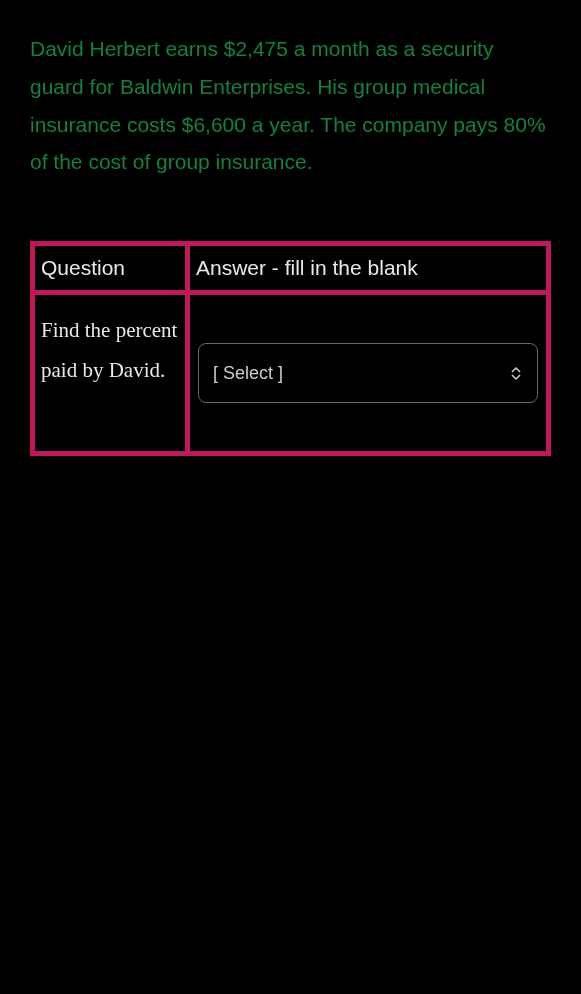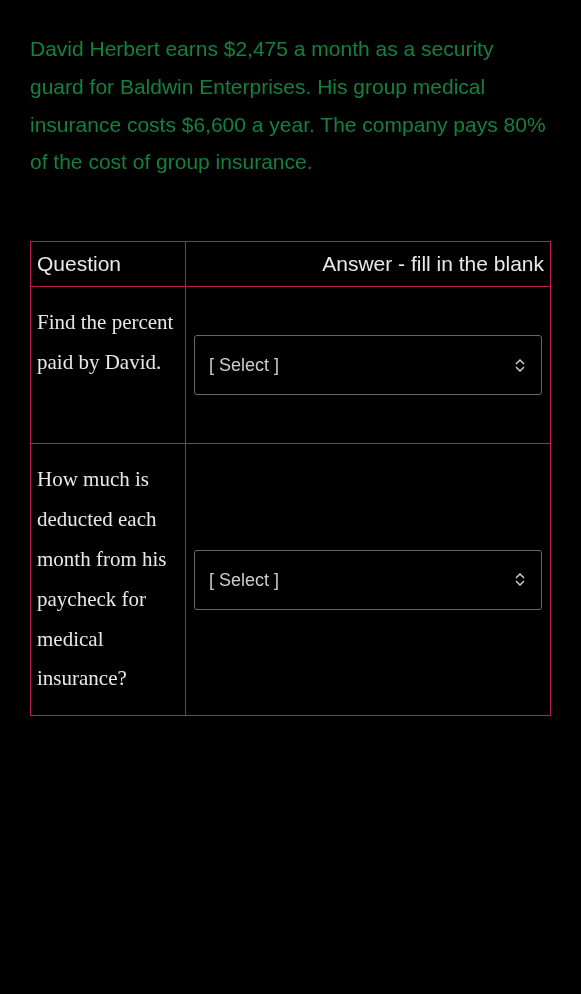--- a/index.html
+++ b/index.html
@@ -20,36 +20,36 @@
       line-height: 1.8;
       font-weight: 300;
       color: #15803d;
       margin-bottom: 60px;
     }
     table {
       border-collapse: collapse;
       width: 100%;
     }
     th, td {
-      border: 1px solid #be185d;
+      border: 5px solid #be185d;
       text-align: left;
       vertical-align: middle;
       font-weight: 300;
     }
     th {
       font-size: 21px;
       padding: 10px 6px;
       font-weight: 300;
       color: #e8e8e8;
     }
     th.question-header {
       width: 155px;
     }
     th.answer-header {
-      text-align: right;
+      text-align: left;
     }
     td {
       padding: 16px 6px;
       font-size: 21px;
       line-height: 1.9;
       color: #e8e8e8;
       vertical-align: top;
     }
     td.question-cell {
       width: 155px;
@@ -59,21 +59,21 @@
     td.answer-cell {
       vertical-align: middle;
       padding: 8px;
     }
     .select-wrapper {
       position: relative;
       display: flex;
       align-items: center;
       background-color: #000000;
       border: 1px solid #666666;
-      border-radius: 3px;
+      border-radius: 8px;
       padding: 12px 14px;
       cursor: pointer;
       justify-content: space-between;
     }
     .select-text {
       font-size: 18px;
       color: #cccccc;
       font-weight: 300;
     }
     .select-icon {
@@ -111,30 +111,14 @@
             <svg width="10" height="6" viewBox="0 0 10 6">
                 <path d="M1 5 L5 1 L9 5" stroke="#cccccc" stroke-width="1.5" fill="none"></path>
               </svg>
             <svg width="10" height="6" viewBox="0 0 10 6">
                 <path d="M1 1 L5 5 L9 1" stroke="#cccccc" stroke-width="1.5" fill="none"></path>
               </svg>
           </span>
         </div>
       </td>
     </tr>
-    <tr>
-      <td class="question-cell" style="padding-bottom: 16px;">How much is deducted each month from his paycheck for medical insurance?</td>
-      <td class="answer-cell">
-        <div class="select-wrapper">
-          <span class="select-text">[ Select ]</span>
-          <span class="select-icon">
-            <svg width="10" height="6" viewBox="0 0 10 6">
-                <path d="M1 5 L5 1 L9 5" stroke="#cccccc" stroke-width="1.5" fill="none"></path>
-              </svg>
-            <svg width="10" height="6" viewBox="0 0 10 6">
-                <path d="M1 1 L5 5 L9 1" stroke="#cccccc" stroke-width="1.5" fill="none"></path>
-              </svg>
-          </span>
-        </div>
-      </td>
-    </tr>
   </tbody>
 </table>
 
 </body></html>

